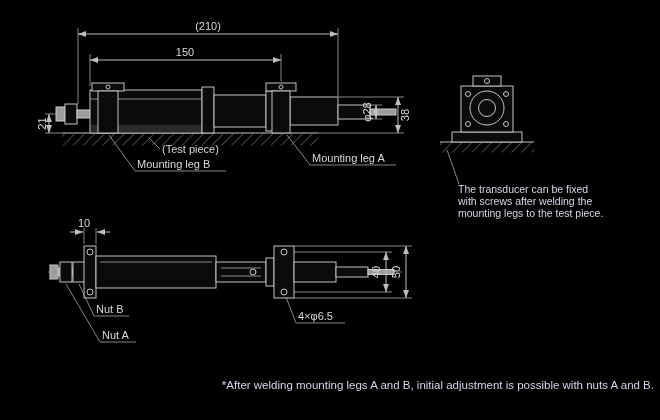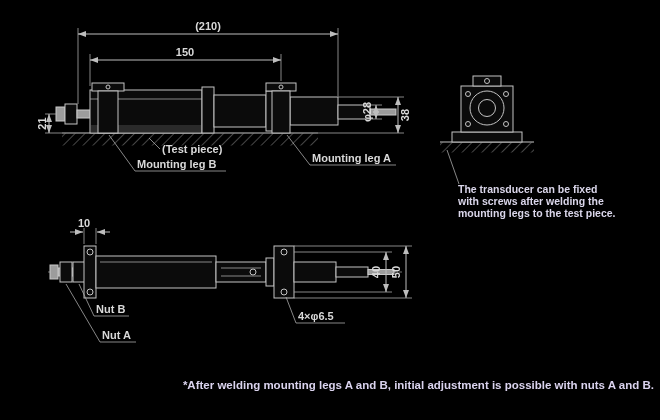--- a/index.html
+++ b/index.html
@@ -1,16 +1,16 @@
 <!DOCTYPE html>
 <html><head>
 <meta charset="utf-8">
 <style>
   html,body { margin:0; padding:0; background:#000; }
-  .frame { position:relative; width:660px; height:420px; background:#000; overflow:hidden;font-weight:bold; }
+  .frame { position:relative; width:660px; height:420px; background:#000; overflow:hidden; }
   svg { position:absolute; left:0; top:0; }
   .ln        { stroke:#c4c4c4; stroke-width:1; fill:none; }
   .thin      { stroke:#a8a8a8; stroke-width:0.8; fill:none; }
   .dim       { stroke:#bdbdbd; stroke-width:1; fill:none; }
   .cl        { stroke:#8f8f8f; stroke-width:0.8; fill:none; stroke-dasharray:12 3 3 3; }
   .fill-dark  { fill:#0b0b0b; stroke:#c4c4c4; stroke-width:1; }
   .fill-metal { fill:#9c9c9c; stroke:#c9c9c9; stroke-width:1; }
   .fill-band  { fill:#2a2a2a; stroke:none; }
   text { font-family:"Liberation Sans", sans-serif; fill:#d9d9d9; }
   .dim-text   { font-size:11px; }

